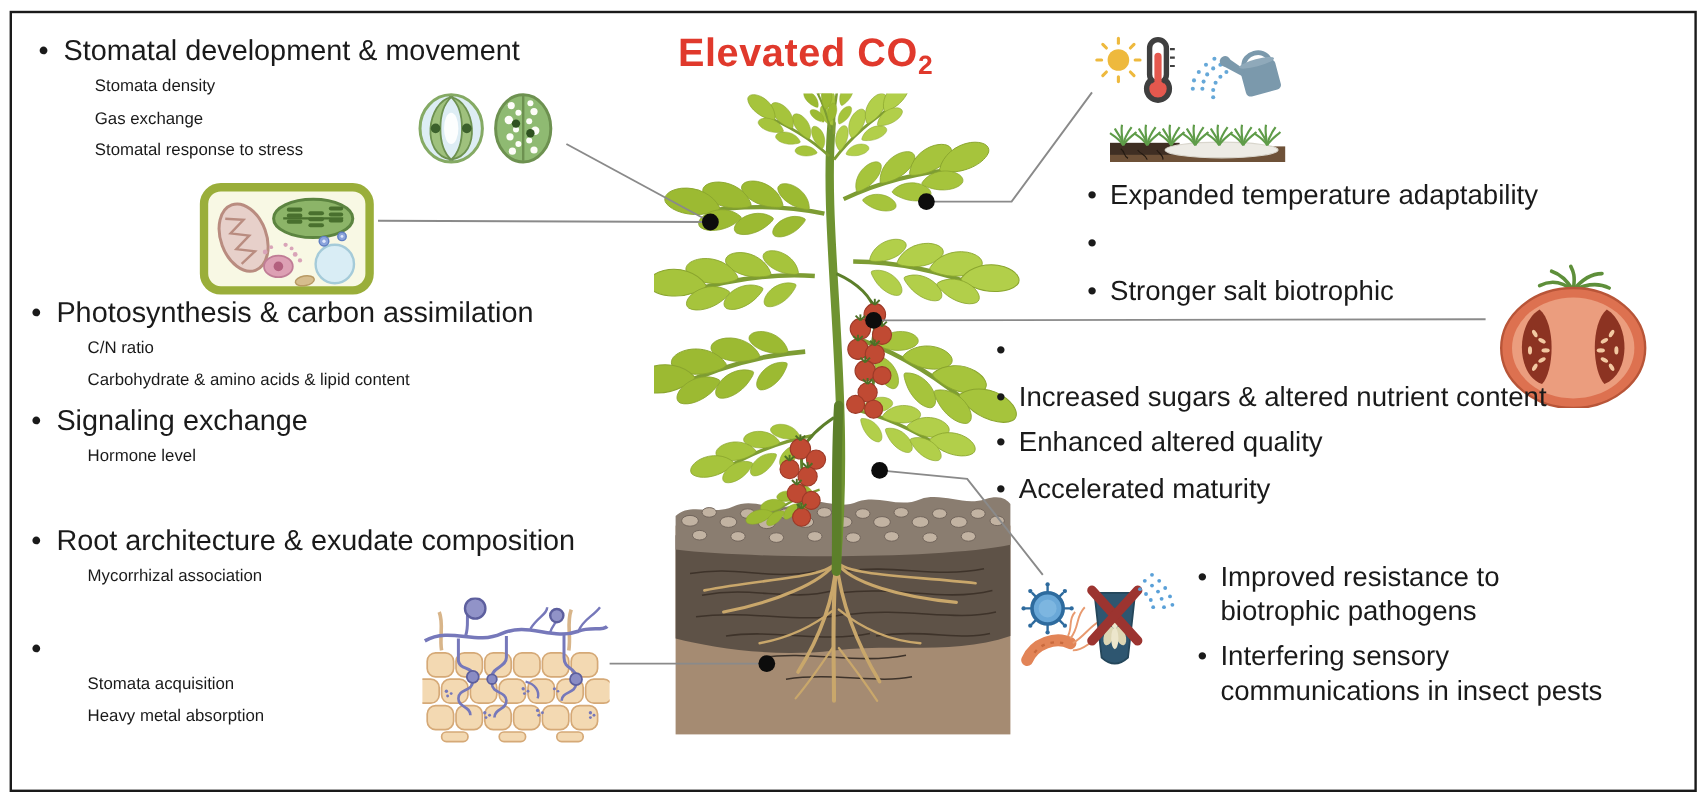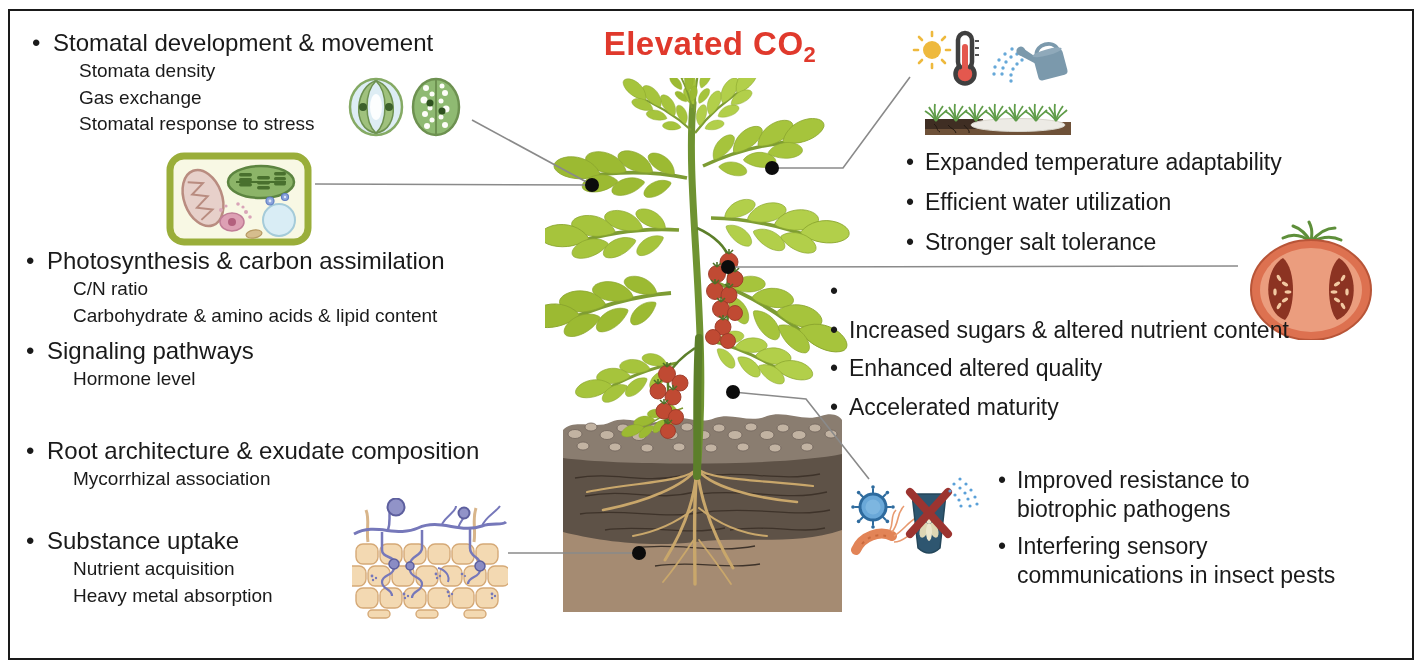--- a/index.html
+++ b/index.html
@@ -1,27 +1,27 @@
 <!DOCTYPE html>
 <html><head>
 <meta charset="utf-8">
 <style>
   html,body{margin:0;padding:0;background:#ffffff;}
   .fig{position:relative;width:1422px;height:669px;background:#ffffff;overflow:hidden;
        font-family:"Liberation Sans",sans-serif;color:#1a1a1a;}
   .border{position:absolute;left:8px;top:9px;right:8px;bottom:9px;border:2px solid #1a1a1a;}
   .abs{position:absolute;}
   .overlay{position:absolute;left:0;top:0;pointer-events:none;}
-  .title{position:absolute;left:565px;top:25px;width:290px;text-align:center;
+  .title{position:absolute;left:565px;top:25px;width:290px;
          font-size:33px;font-weight:bold;color:#e0392c;letter-spacing:.5px;}
   .title .sub{font-size:22px;position:relative;top:7px;}
   .lsec{position:absolute;}
   .lh{display:flex;gap:9px;font-size:24px;line-height:30px;white-space:nowrap;}
   .lh .b{width:12px;}
-  .li{margin-left:47px;font-size:19px;line-height:26.5px;white-space:nowrap;}
+  .li{margin-left:47px;font-size:14px;line-height:26.5px;white-space:nowrap;}
   .rsec{position:absolute;}
   .rit{display:flex;gap:9px;font-size:23px;white-space:nowrap;}
   .r1 .rit{line-height:40px;}
   .r2 .rit{line-height:38.5px;}
   .r3 .rit{line-height:29px;white-space:normal;margin-bottom:8px;}
   .r3{width:352px;}
   .rit .b{flex:0 0 10px;}
   svg{display:block;}
 </style>
 </head>
@@ -511,54 +511,52 @@
         <span class="b">•</span>
         <span>Photosynthesis &amp; carbon assimilation</span>
       </div>
     <div class="li">C/N ratio</div>
     <div class="li">Carbohydrate &amp; amino acids &amp; lipid content</div>
   </div>
 
   <div class="lsec" style="left:26px;top:336px">
     <div class="lh">
         <span class="b">•</span>
-        <span>Signaling pathways</span>
+        <span>Signaling exchange</span>
       </div>
     <div class="li">Hormone level</div>
   </div>
 
   <div class="lsec" style="left:26px;top:436px">
     <div class="lh">
         <span class="b">•</span>
         <span>Root architecture &amp; exudate composition</span>
       </div>
     <div class="li">Mycorrhizal association</div>
   </div>
 
   <div class="lsec" style="left:26px;top:526px">
     <div class="lh">
         <span class="b">•</span>
-        <span>Substance uptake</span>
-      </div>
-    <div class="li">Nutrient acquisition</div>
+      </div>
+    <div class="li">Stomata acquisition</div>
     <div class="li">Heavy metal absorption</div>
   </div>
 
   <div class="rsec r1" style="left:906px;top:142px">
     <div class="rit">
         <span class="b">•</span>
         <span>Expanded temperature adaptability</span>
       </div>
     <div class="rit">
         <span class="b">•</span>
-        <span>Efficient water utilization</span>
-      </div>
-    <div class="rit">
-        <span class="b">•</span>
-        <span>Stronger salt tolerance</span>
+      </div>
+    <div class="rit">
+        <span class="b">•</span>
+        <span>Stronger salt biotrophic</span>
       </div>
   </div>
 
   <div class="rsec r2" style="left:830px;top:272px">
     <div class="rit">
         <span class="b">•</span>
       </div>
     <div class="rit">
         <span class="b">•</span>
         <span>Increased sugars &amp; altered nutrient content</span>

